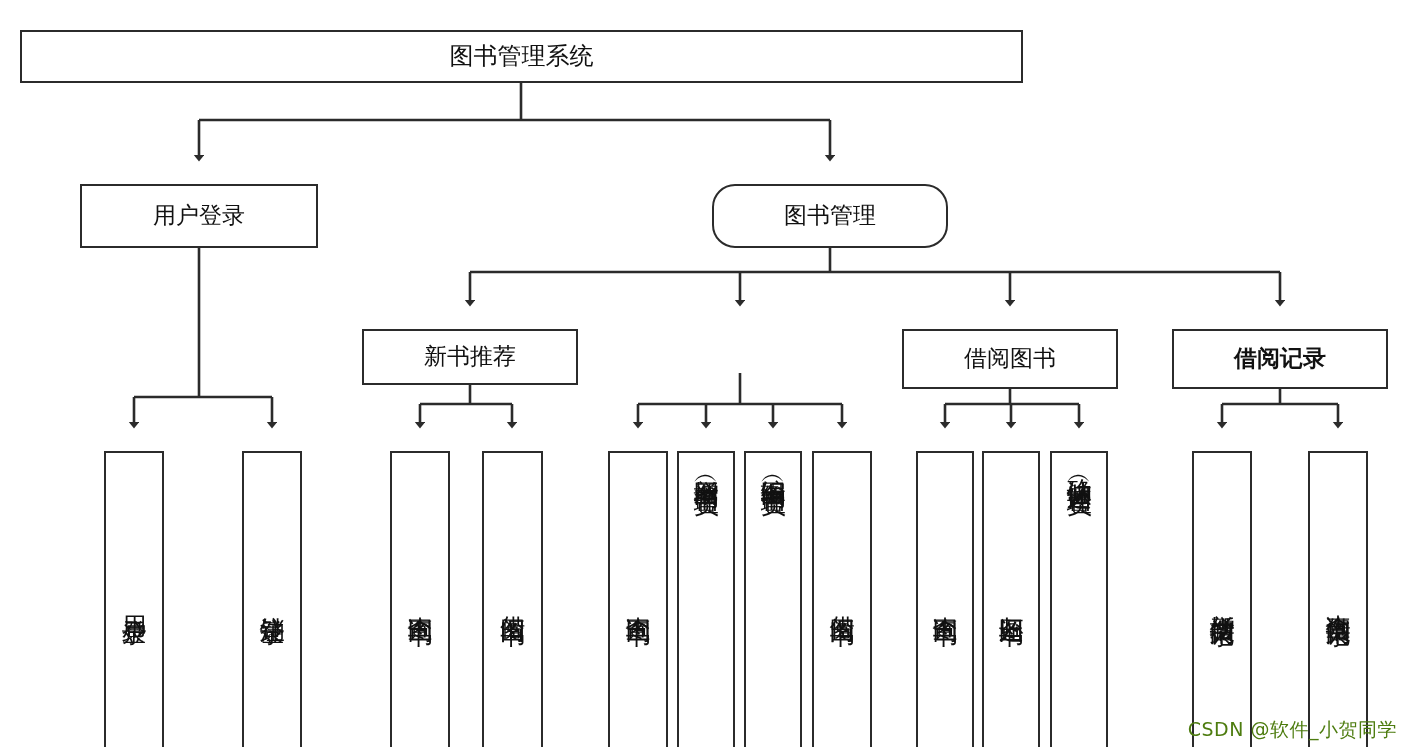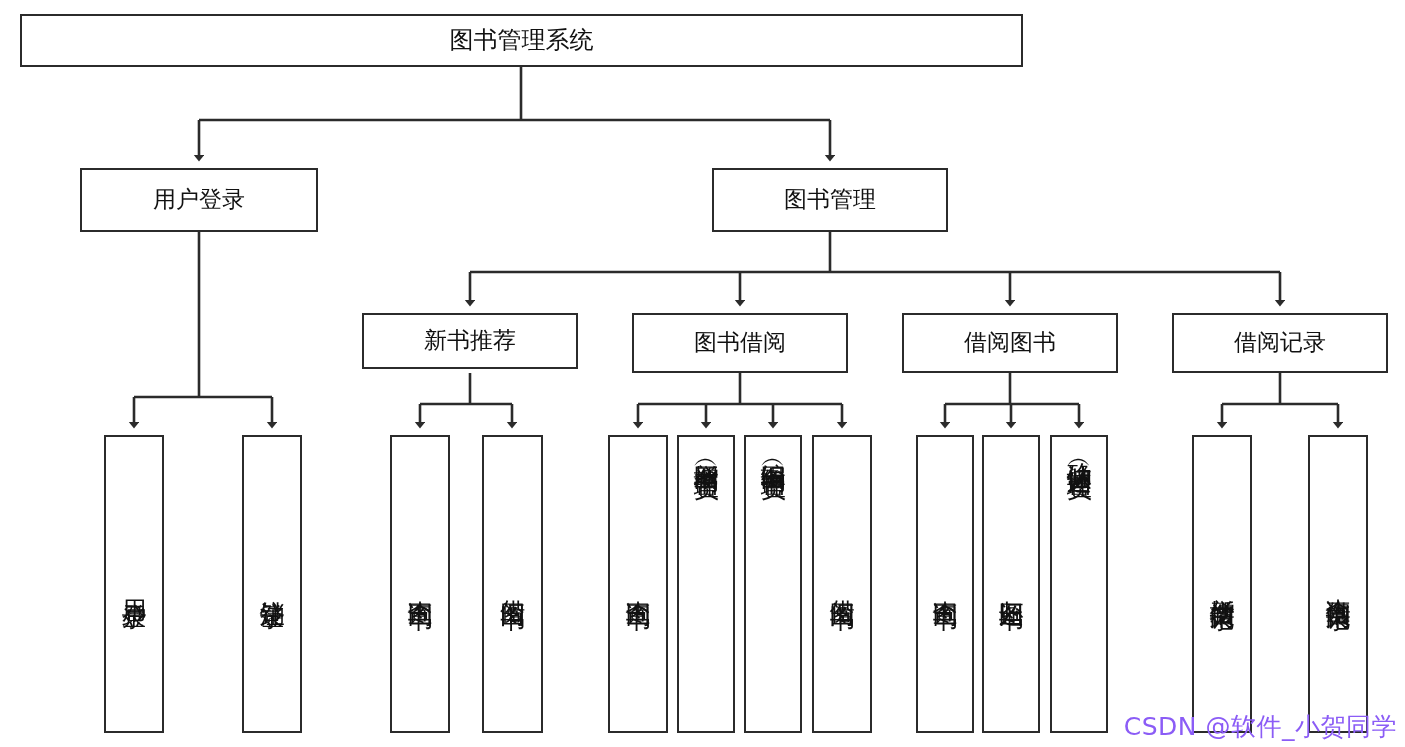--- a/index.html
+++ b/index.html
@@ -28,20 +28,21 @@
     position: absolute;
     box-sizing: border-box;
     border: 2px solid #2b2b2b;
     background: #ffffff;
     color: #111111;
     display: flex;
     align-items: center;
     justify-content: center;
     text-align: center;
     line-height: 1.18;
+    margin-top: 16px;
   }
   .node.horiz {
     font-size: 23px;
   }
   .node.root {
     font-size: 24px;
   }
   .node.vert {
     writing-mode: vertical-rl;
     text-orientation: upright;
@@ -52,22 +53,22 @@
     align-items: center;
     justify-content: center;
   }
   .node.vert.toptext {
     justify-content: flex-start;
   }
   .watermark {
     position: absolute;
     right: 8px;
     bottom: 4px;
-    font-size: 25px;
-    color: #8b5cf6;
+    font-size: 19px;
+    color: #4d7c0f;
     white-space: nowrap;
     letter-spacing: 0.5px;
   }
 </style>
 </head>
 <body>
 
 <div id="canvas">
 
   <svg id="wires" viewBox="0 0 1405 747" xmlns="http://www.w3.org/2000/svg">
@@ -120,34 +121,31 @@
     </g>
   </svg>
 
   <div class="node root" style="left:20px; top:14px; width:1003px; height:53px;">
     <span>图书管理系统</span>
   </div>
 
   <div class="node horiz" style="left:80px; top:168px; width:238px; height:64px;">
     <span>用户登录</span>
   </div>
-  <div class="node horiz" style="left:712px; top:168px; width:236px; height:64px;">
+  <div class="node horiz" style="left:712px; top:168px; width:236px; height:64px;border-radius:23px;">
     <span>图书管理</span>
   </div>
 
   <div class="node horiz" style="left:362px; top:313px; width:216px; height:56px;">
     <span>新书推荐</span>
   </div>
-  <div class="node horiz" style="left:632px; top:313px; width:216px; height:60px;">
-    <span>图书借阅</span>
-  </div>
   <div class="node horiz" style="left:902px; top:313px; width:216px; height:60px;">
     <span>借阅图书</span>
   </div>
-  <div class="node horiz" style="left:1172px; top:313px; width:216px; height:60px;">
+  <div class="node horiz" style="left:1172px; top:313px; width:216px; height:60px;font-weight:bold;">
     <span>借阅记录</span>
   </div>
 
   <div class="node vert" style="left:104px; top:435px; width:60px; height:298px;">
     <span>用户登录</span>
   </div>
   <div class="node vert" style="left:242px; top:435px; width:60px; height:298px;">
     <span>注销登录</span>
   </div>
 

